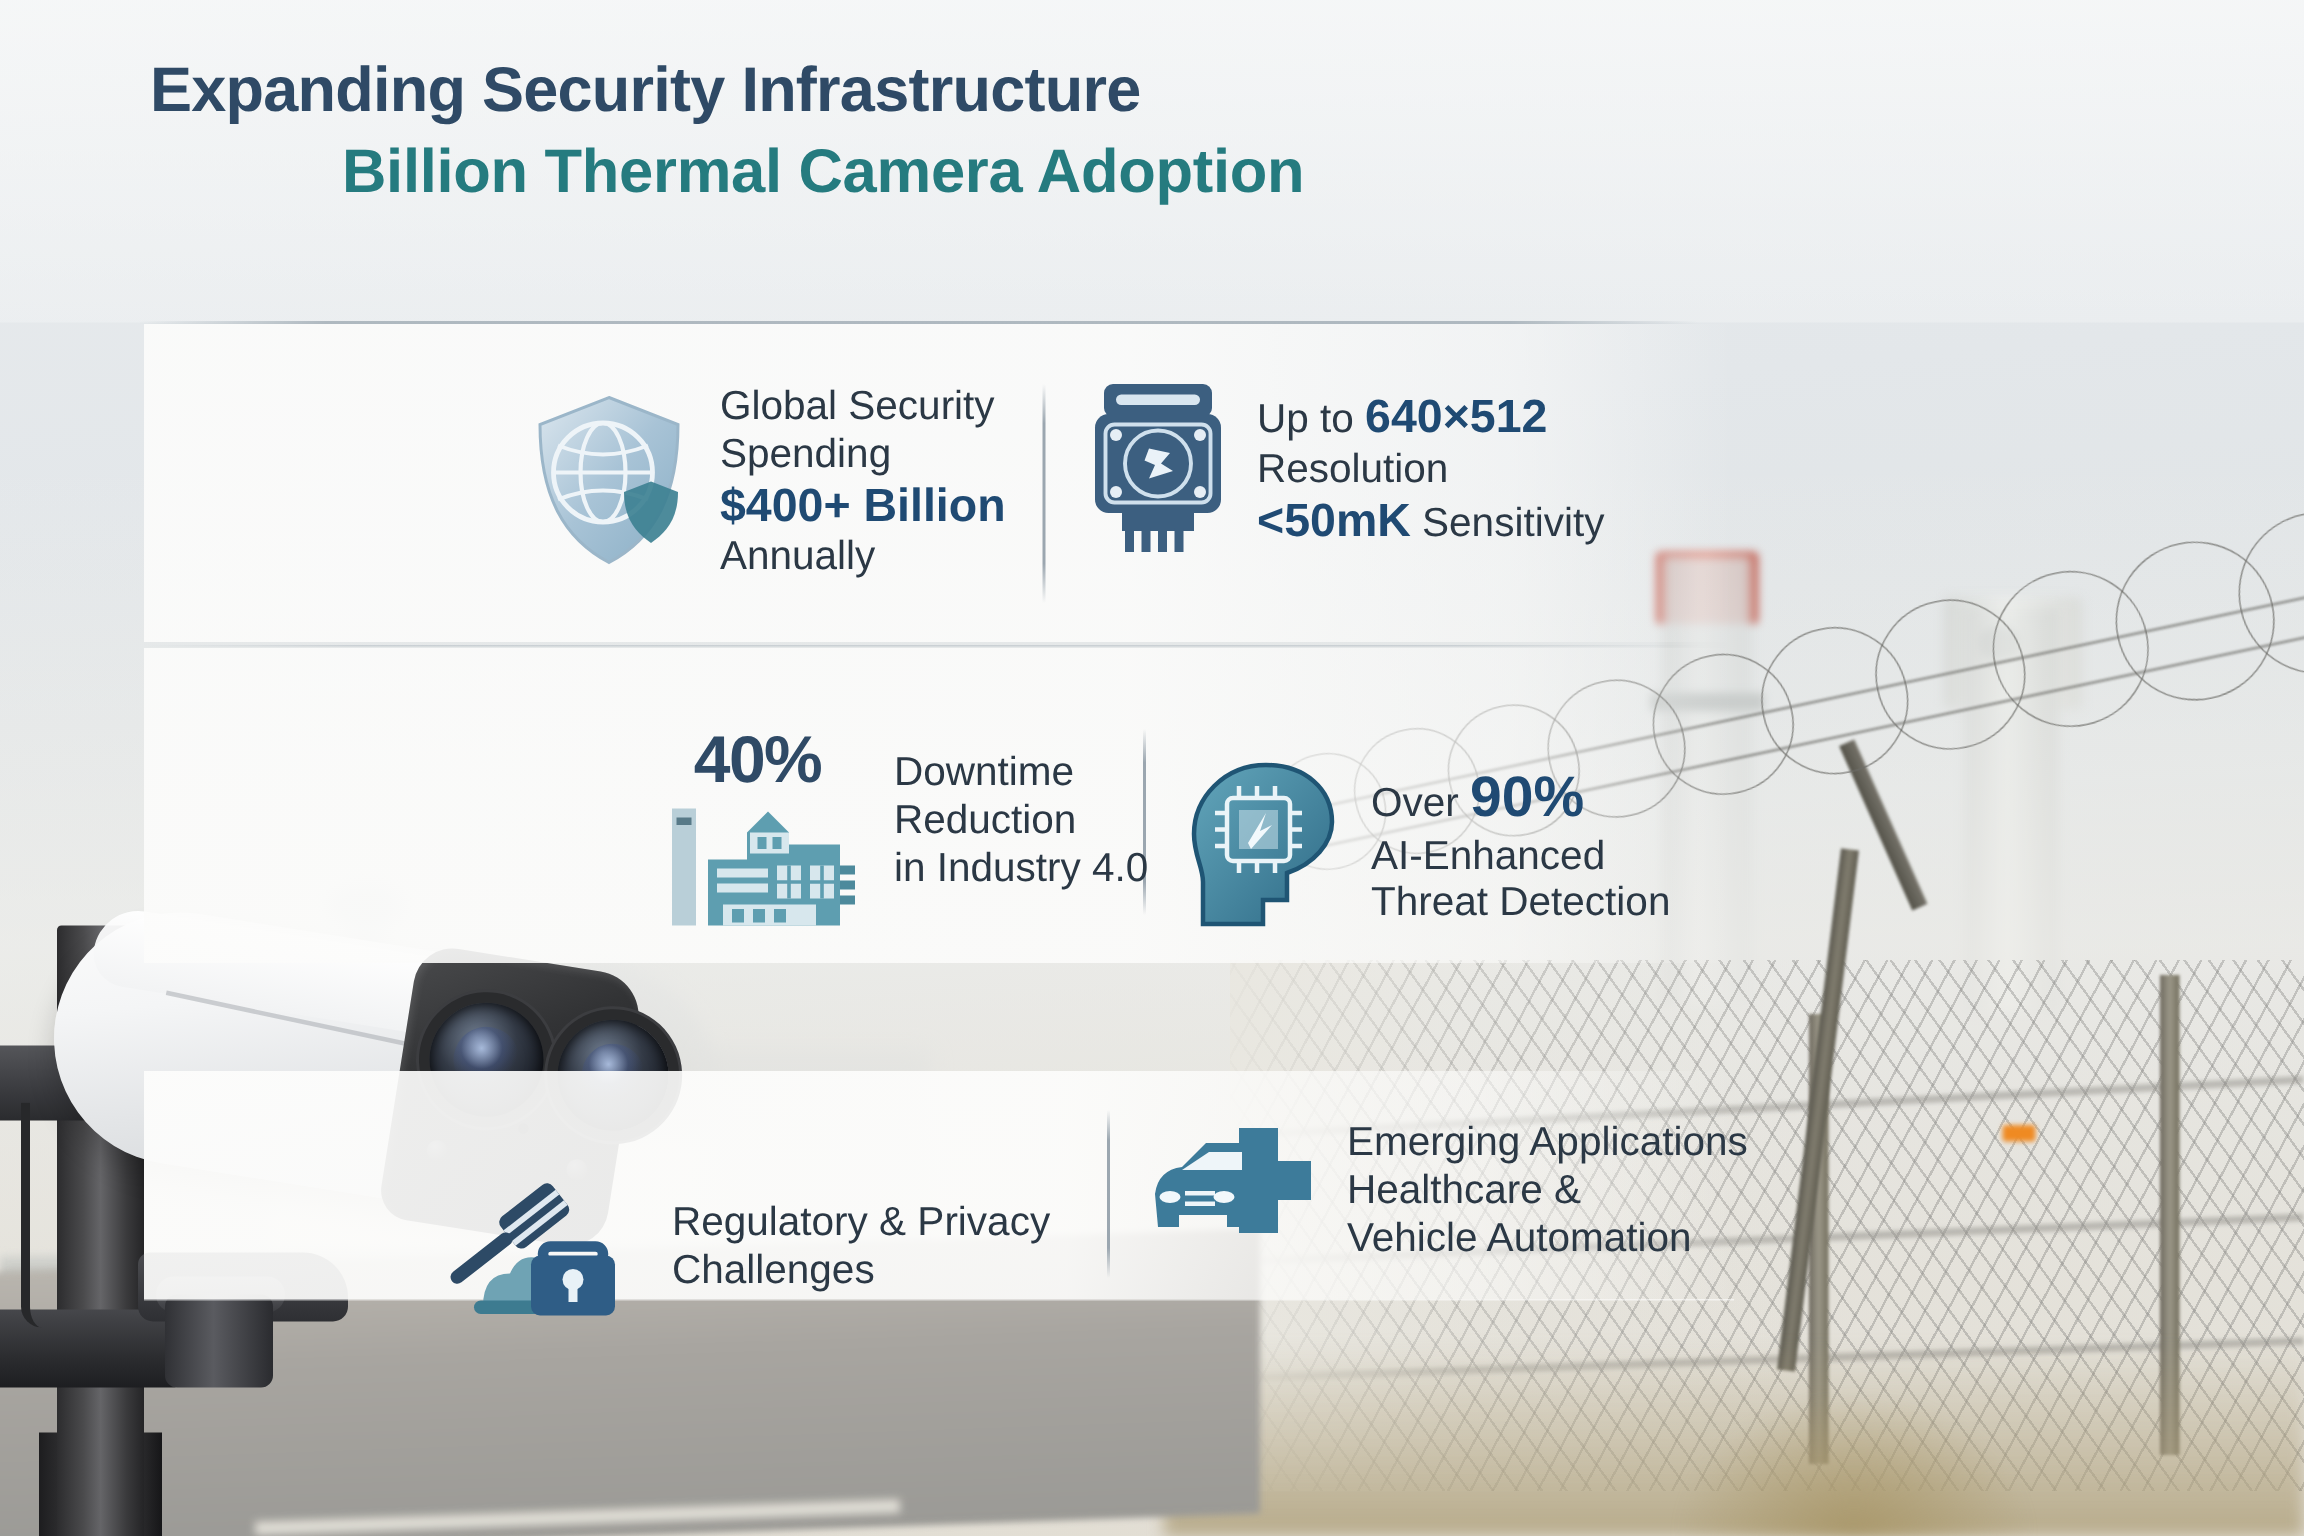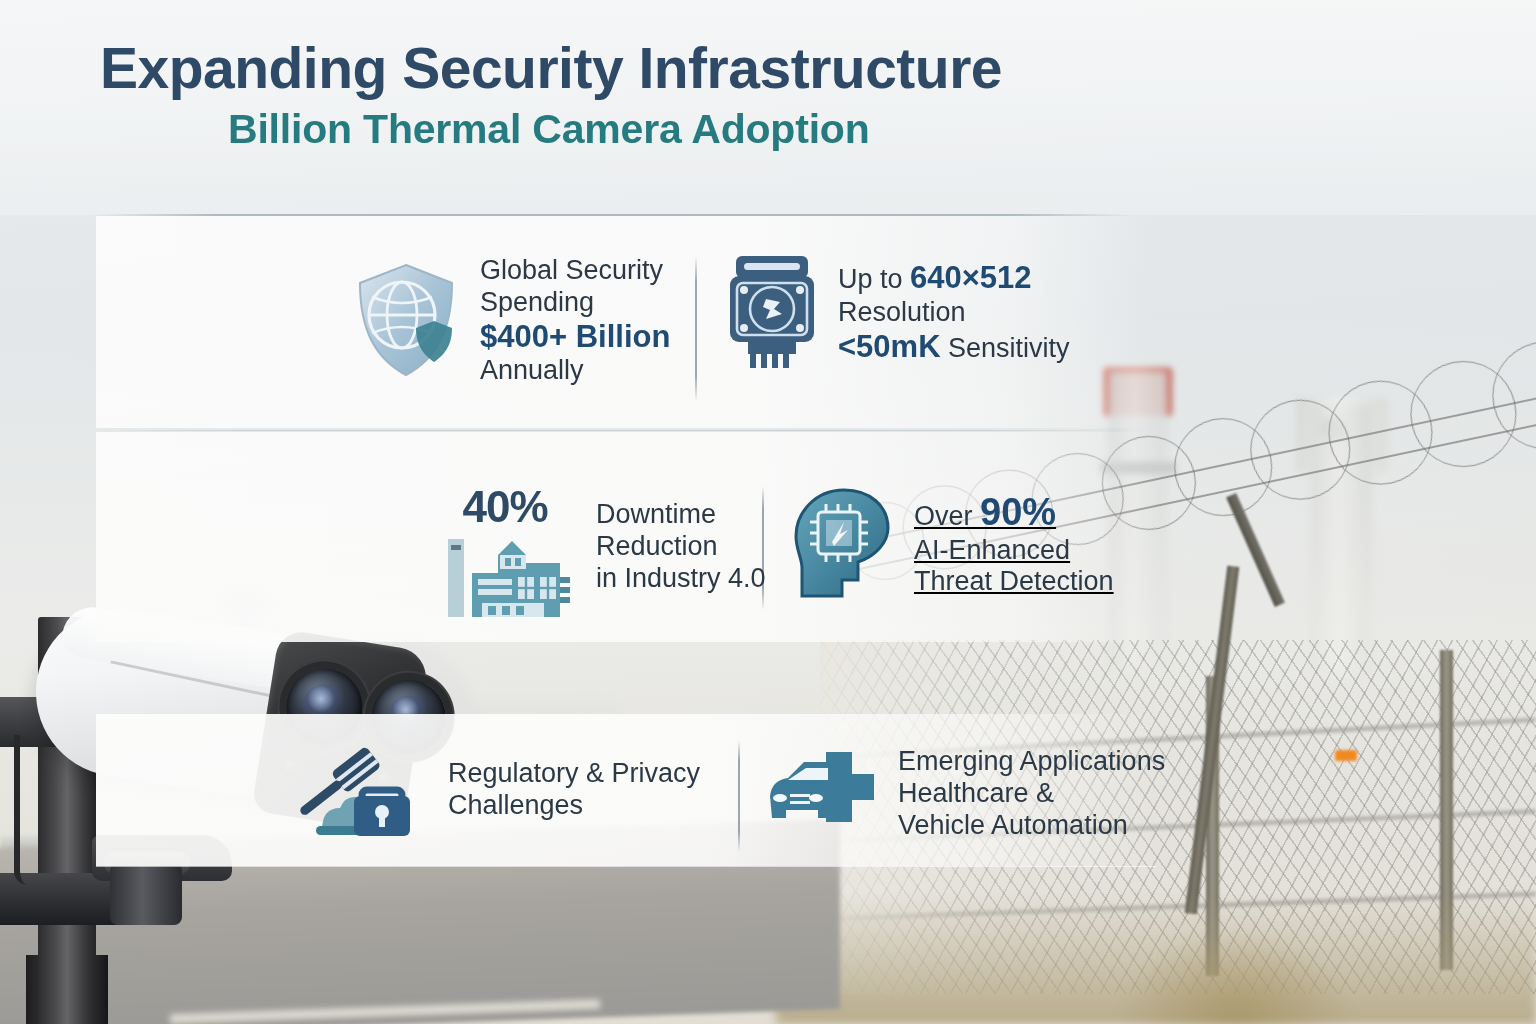--- a/index.html
+++ b/index.html
@@ -224,21 +224,21 @@
   
   .content { position:absolute; inset:0; }
 
   .top-veil {
     position:absolute; left:0; top:0; width:1536px; height:215px;
     background:linear-gradient(to bottom, rgba(250,251,251,.72), rgba(250,251,251,.30));
   }
 
   .header { position:absolute; left:100px; top:38px; width:1020px; }
   .title {
-    font-size:57px; font-weight:700; color:#2f4a66; letter-spacing:-.5px;
+    font-size:42px; font-weight:700; color:#2f4a66; letter-spacing:-.5px;
     line-height:1.06; white-space:nowrap;
   }
   .subtitle {
     font-size:41px; font-weight:700; color:#257b7f; letter-spacing:-.2px;
     margin-top:8px; margin-left:128px; white-space:nowrap;
   }
   .hr-top {
     position:absolute; left:92px; top:214px; width:1040px; height:2px;
     background:linear-gradient(to right, rgba(176,186,192,0) 0%, rgba(165,176,184,.85) 12%, rgba(165,176,184,.85) 88%, rgba(176,186,192,0) 100%);
   }
@@ -275,22 +275,22 @@
   .stat .txt .big { font-weight:700; font-size:31px; color:#1f4a73; }
   .lead-num {
     font-size:44px; font-weight:700; color:#2f4a66; margin-right:10px;
     line-height:1; letter-spacing:-1px;text-align:center;
   }
 
   
   .s1 { left:348px; top:255px; }
   .s2 { left:722px; top:252px; }
   .s3 { left:440px; top:485px; align-items:flex-end; }
-  .s4 { left:790px; top:484px;text-decoration:underline; }
-  .s5 { left:296px; top:742px; }
+  .s4 { left:790px; top:504px; }
+  .s5 { left:296px; top:783px; }
   .s6 { left:766px; top:746px; }
   .s3-col { display:flex; flex-direction:column; }
 
   .footer-url {
     position:absolute; left:0; top:940px; width:1420px; text-align:center;
     font-size:28px; color:#3a4450; letter-spacing:.2px;
   }
 
   
   .logo { position:absolute; left:1268px; top:14px; width:240px; height:102px; }

